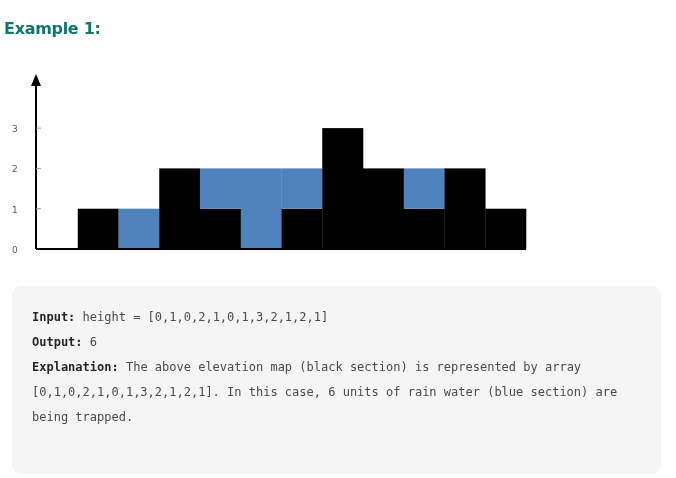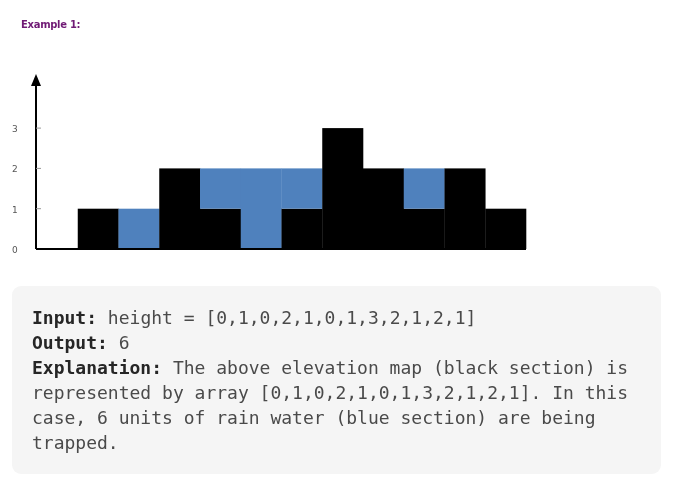--- a/index.html
+++ b/index.html
@@ -1,21 +1,21 @@
 <!DOCTYPE html>
 <html><head>
   <meta charset="utf-8">
   <style>
     html, body { margin: 0; padding: 0; background: #ffffff; }
     body { width: 676px; height: 478px; position: relative; overflow: hidden; font-family: "DejaVu Sans", sans-serif; }
-    .heading { position: absolute; left: 21px; top: 19px; font-size: 10px; font-weight: bold; color: #701a75; font-family: "DejaVu Sans", sans-serif; letter-spacing: -0.3px; }
+    .heading { position: absolute; left: 4px; top: 19px; font-size: 16px; font-weight: bold; color: #0f766e; font-family: "DejaVu Sans", sans-serif; letter-spacing: -0.3px; }
     .figure { position: absolute; left: 0; top: 60px; width: 560px; height: 210px; }
     .figure svg { display: block; }
     .codebox { position: absolute; left: 12px; top: 286px; width: 649px; height: 188px; background: #f5f5f5; border-radius: 9px; box-sizing: border-box; padding: 19px 20px 0 20px; }
-    .codebox pre { margin: 0; font-family: "DejaVu Sans Mono", monospace; font-size: 18px; line-height: 25px; color: #4a4a4a; white-space: pre-wrap; width: 600px; }
+    .codebox pre { margin: 0; font-family: "DejaVu Sans Mono", monospace; font-size: 12px; line-height: 25px; color: #4a4a4a; white-space: pre-wrap; width: 600px; }
     .codebox b { color: #262626; font-weight: bold; }
   </style>
 </head>
 <body>
 
 <div class="heading">Example 1:</div>
 
 <div class="figure">
   <svg id="chart" width="560" height="210" viewBox="0 60 560 210" xmlns="http://www.w3.org/2000/svg">
     <g id="bars">

